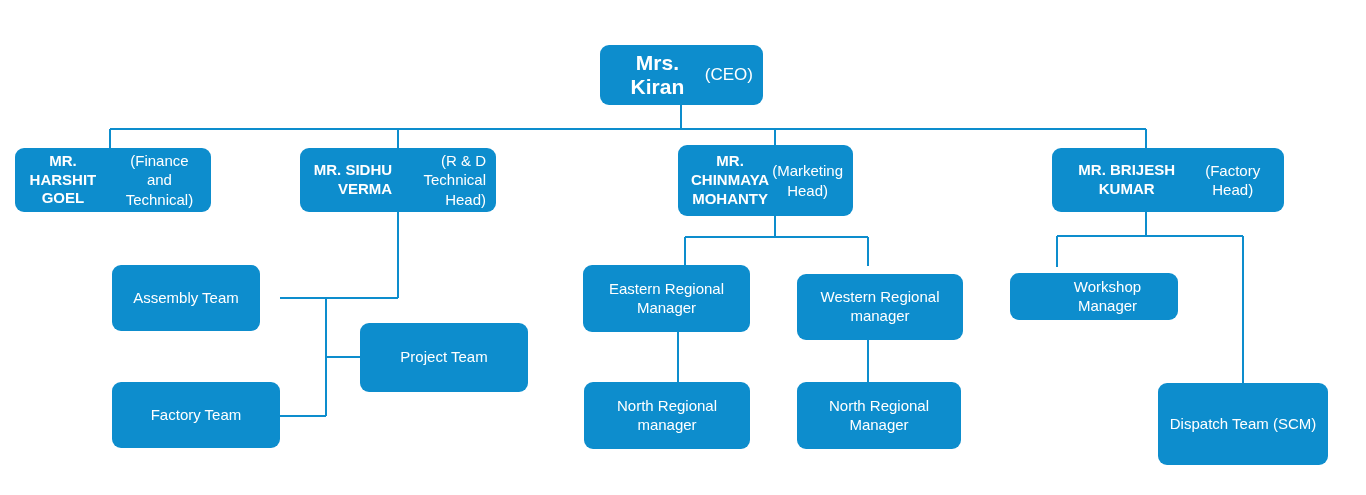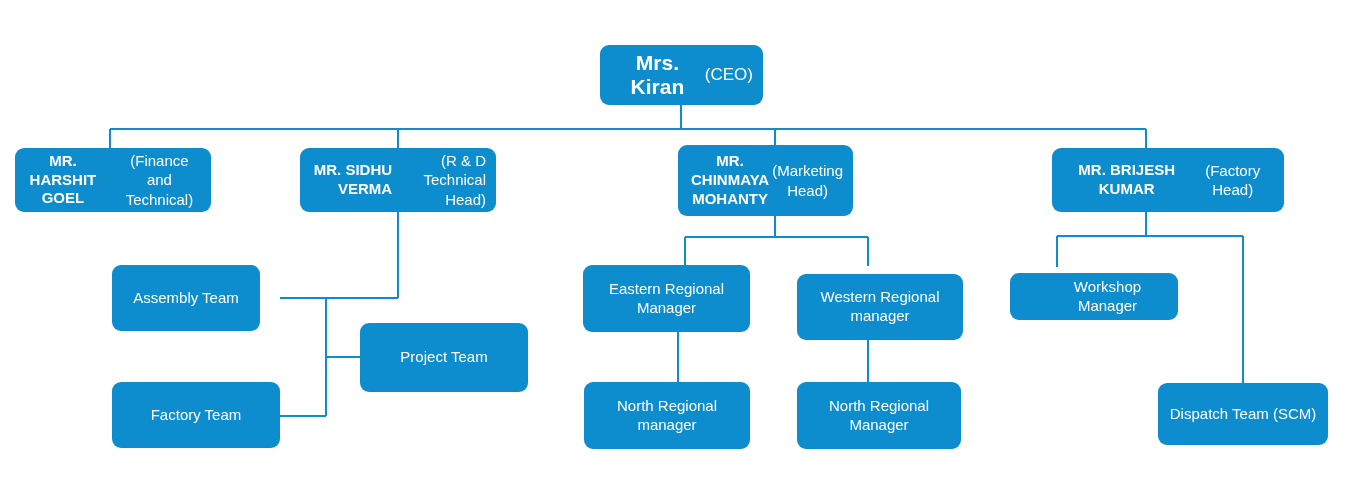--- a/index.html
+++ b/index.html
@@ -31,21 +31,21 @@
   .n-chinmaya{left:678px;top:145px;width:175px;height:71px;}
   .n-brijesh{left:1052px;top:148px;width:232px;height:64px;}
   .n-assembly{left:112px;top:265px;width:148px;height:66px;}
   .n-project{left:360px;top:323px;width:168px;height:69px;}
   .n-proposal{left:112px;top:382px;width:168px;height:66px;}
   .n-eastern{left:583px;top:265px;width:167px;height:67px;}
   .n-western{left:797px;top:274px;width:166px;height:66px;}
   .n-north{left:584px;top:382px;width:166px;height:67px;}
   .n-south{left:797px;top:382px;width:164px;height:67px;}
   .n-workshop{left:1010px;top:273px;width:168px;height:47px;padding-left:37px;}
-  .n-dispatch{left:1158px;top:383px;width:170px;height:62px;}
+  .n-dispatch{left:1158px;top:383px;width:170px;height:82px;}
 </style>
 </head>
 <body>
 
 <div class="canvas">
 
   <svg class="wires" width="1366" height="495" aria-hidden="true">
     <path d="
       M681 105 V129
       M110 129 H1146

